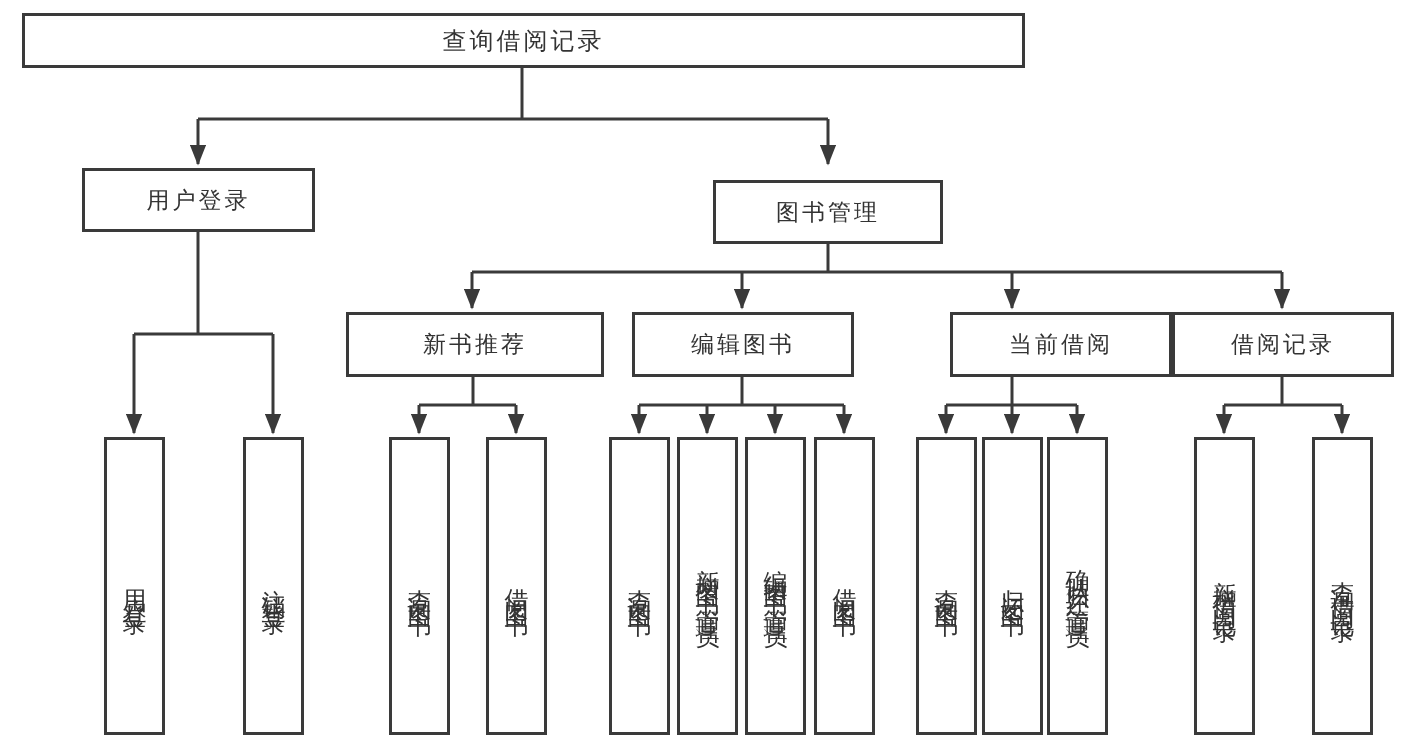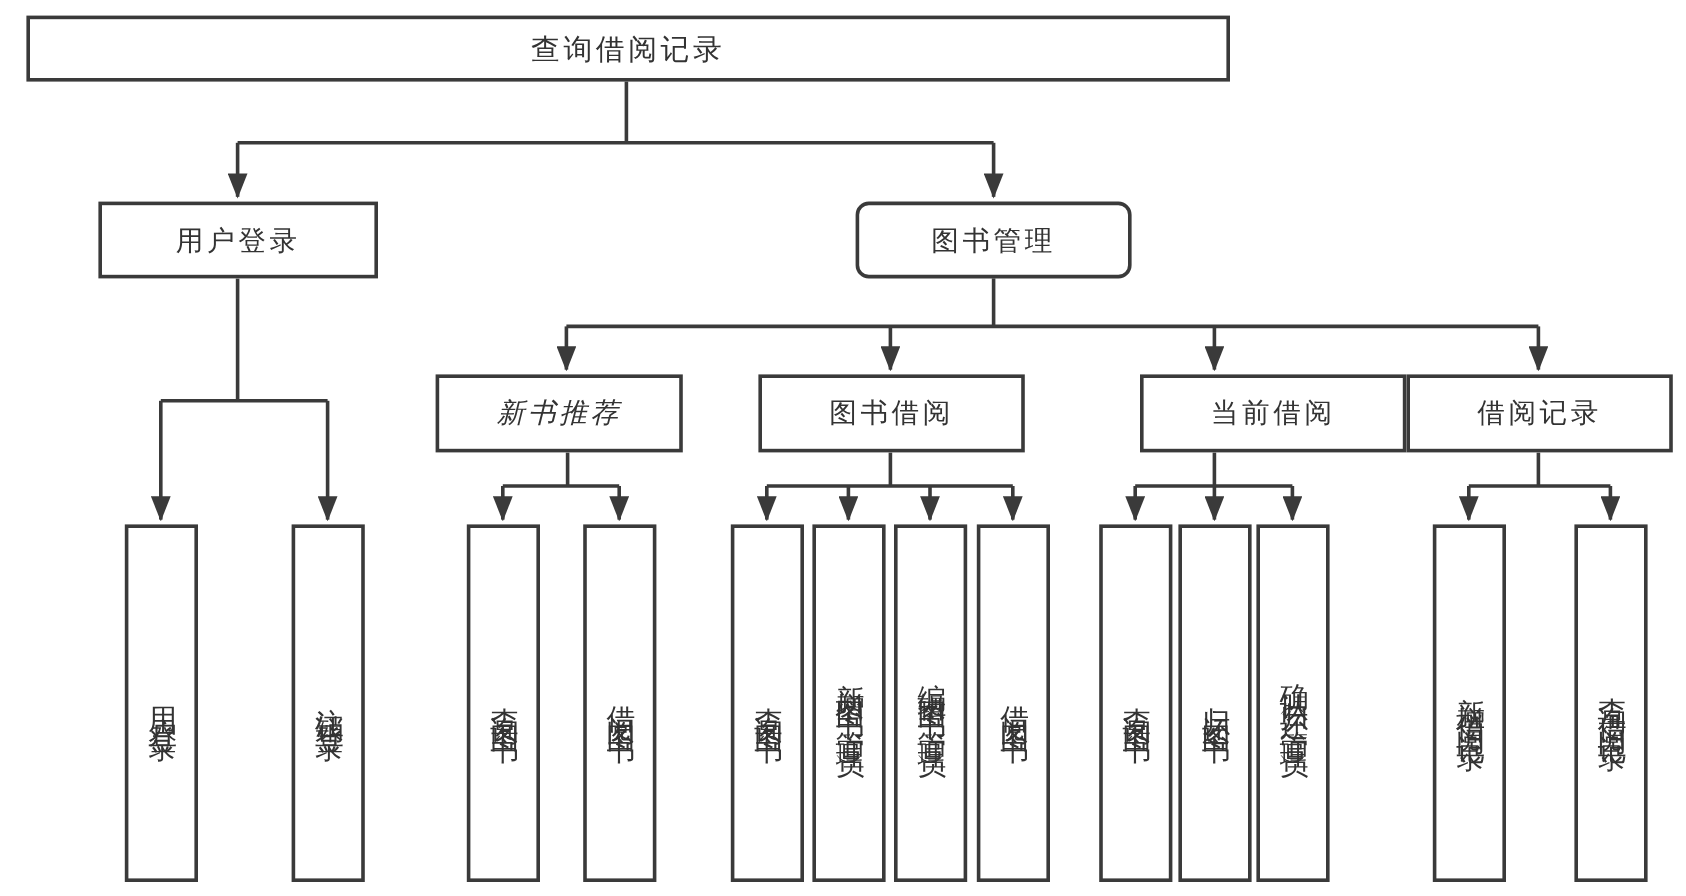--- a/index.html
+++ b/index.html
@@ -115,29 +115,29 @@
     </g>
   </svg>
 
   <div class="node root-box" style="left:22px; top:13px; width:1003px; height:55px;">
     <span class="hlabel">查询借阅记录</span>
   </div>
 
   <div class="node" style="left:82px; top:168px; width:233px; height:64px;">
     <span class="hlabel">用户登录</span>
   </div>
-  <div class="node" style="left:713px; top:168px; width:230px; height:64px;border-radius:11px;">
+  <div class="node" style="left:713px; top:180px; width:230px; height:64px;">
     <span class="hlabel">图书管理</span>
   </div>
 
-  <div class="node" style="left:363px; top:312px; width:206px; height:65px;font-style:italic;">
+  <div class="node" style="left:346px; top:312px; width:258px; height:65px;">
     <span class="hlabel">新书推荐</span>
   </div>
   <div class="node" style="left:632px; top:312px; width:222px; height:65px;">
-    <span class="hlabel">图书借阅</span>
+    <span class="hlabel">编辑图书</span>
   </div>
   <div class="node" style="left:950px; top:312px; width:222px; height:65px;">
     <span class="hlabel">当前借阅</span>
   </div>
   <div class="node" style="left:1172px; top:312px; width:222px; height:65px;">
     <span class="hlabel">借阅记录</span>
   </div>
 
   <div class="node leaf" style="left:104px; top:437px; width:61px; height:298px;">
     <span class="vtext">用户登录</span>

